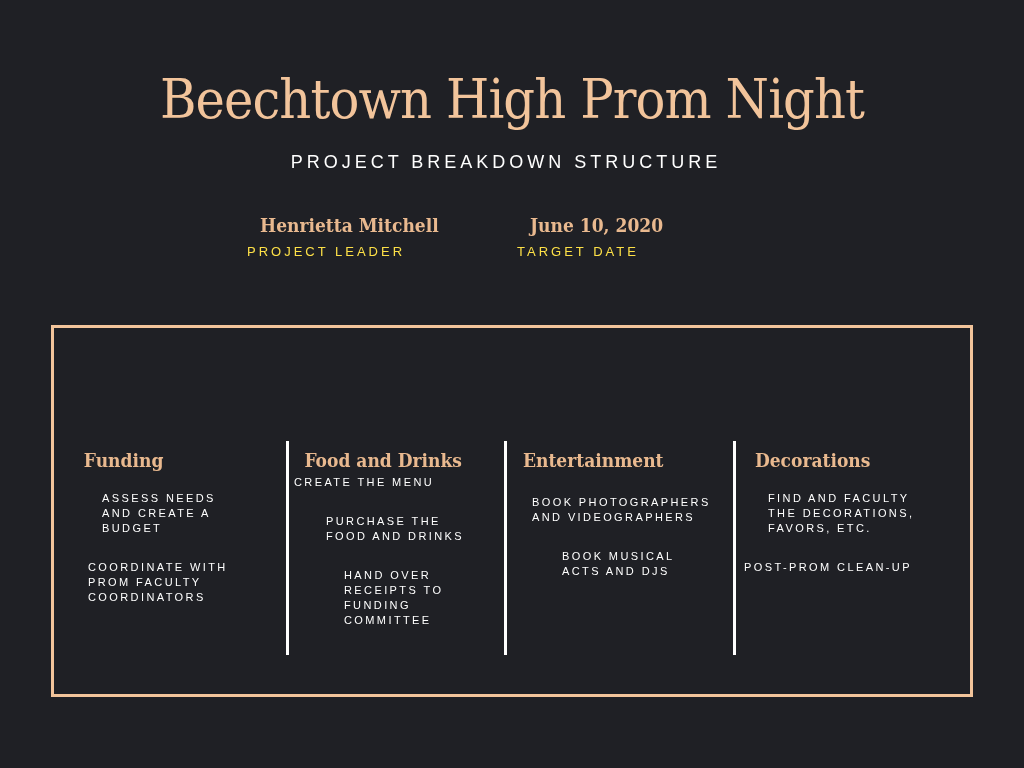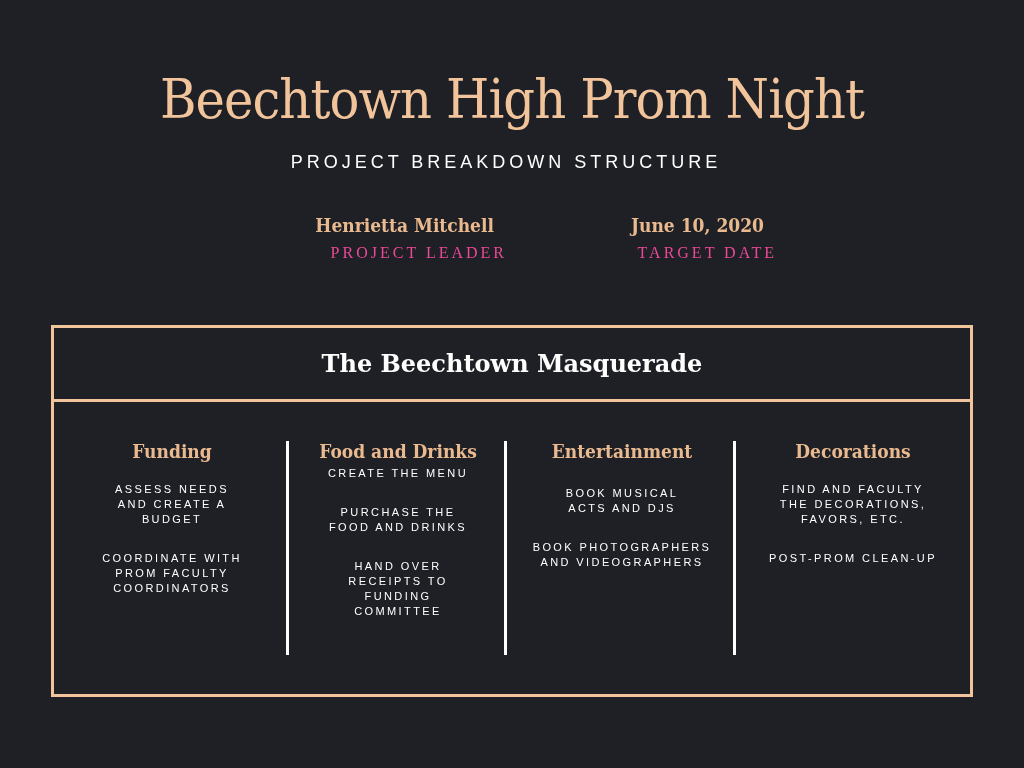--- a/index.html
+++ b/index.html
@@ -9,32 +9,32 @@
     }
     .title {
       position:absolute; left:0; width:1024px; top:68px; text-align:center;
       font-family:"DejaVu Serif", serif; font-size:54px; color:#f2c49b; letter-spacing:-1px;
       transform:scaleX(0.92); transform-origin:center;
     }
     .subtitle {
       position:absolute; left:0; width:1012px; top:152px; text-align:center;
       font-size:18px; letter-spacing:4px; font-weight:normal; color:#ffffff;
     }
-    .meta { position:absolute; top:214px; width:260px; text-align:right; }
+    .meta { position:absolute; top:214px; width:260px; text-align:left; }
     .meta .val { font-family:"DejaVu Serif", serif; font-size:19px; color:#e9b98f; font-weight:bold; transform:scaleX(0.9); }
-    .meta .lab { font-size:16px; letter-spacing:3px; margin-top:8px; color:#ec4899;font-family:Liberation Serif, serif; }
+    .meta .lab { font-size:13px; letter-spacing:3px; margin-top:8px; color:#fde047; }
     .box {
       position:absolute; left:51px; top:325px; width:916px; height:366px;
       border:3px solid #f2c49b;
     }
     .box-head {
       height:71px; border-bottom:3px solid #f2c49b; display:flex; align-items:center; justify-content:center;
       font-family:"DejaVu Serif", serif; font-size:24px; color:#ffffff; font-weight:bold;
     }
-    .col { position:absolute; top:112px; text-align:center; }
+    .col { position:absolute; top:121px; }
     .col h3 {
       margin:0; font-family:"DejaVu Serif", serif; font-size:19px; font-weight:bold; color:#e9b98f;
       white-space:nowrap; transform:scaleX(0.9);
     }
     .col .task {
       font-size:11px; letter-spacing:2.4px; line-height:15px; color:#ffffff; margin-top:24px;
     }
     .divider { position:absolute; top:113px; width:3px; height:214px; background:#ffffff; }
   </style>
 </head>
@@ -46,41 +46,40 @@
 <div class="meta" style="left:247px;">
   <div class="val">Henrietta Mitchell</div>
   <div class="lab">PROJECT LEADER</div>
 </div>
 <div class="meta" style="left:517px;">
   <div class="val">June 10, 2020</div>
   <div class="lab">TARGET DATE</div>
 </div>
 
 <div class="box">
-  <div class="box-head">The Beechtown Masquerade</div>
 
   <div class="col" style="left:20px; width:196px;">
     <h3>Funding</h3>
     <div class="task" style="margin-top:20px; padding:0 28px;">ASSESS NEEDS AND CREATE A BUDGET</div>
     <div class="task" style="padding:0 14px;">COORDINATE WITH PROM FACULTY COORDINATORS</div>
   </div>
   <div class="divider" style="left:232px;"></div>
 
   <div class="col" style="left:240px; width:208px;">
     <h3>Food and Drinks</h3>
     <div class="task" style="margin-top:4px;">CREATE THE MENU</div>
     <div class="task" style="padding:0 32px;">PURCHASE THE FOOD AND DRINKS</div>
     <div class="task" style="padding:0 50px;">HAND OVER RECEIPTS TO FUNDING COMMITTEE</div>
   </div>
   <div class="divider" style="left:450px;"></div>
 
   <div class="col" style="left:458px; width:220px;">
     <h3>Entertainment</h3>
+    <div class="task" style="padding:0 20px;">BOOK PHOTOGRAPHERS AND VIDEOGRAPHERS</div>
     <div class="task" style="padding:0 50px;">BOOK MUSICAL ACTS AND DJS</div>
-    <div class="task" style="padding:0 20px;">BOOK PHOTOGRAPHERS AND VIDEOGRAPHERS</div>
   </div>
   <div class="divider" style="left:679px;"></div>
 
   <div class="col" style="left:690px; width:218px;">
     <h3>Decorations</h3>
     <div class="task" style="margin-top:20px; padding:0 24px;">FIND AND FACULTY THE DECORATIONS, FAVORS, ETC.</div>
     <div class="task">POST-PROM CLEAN-UP</div>
   </div>
 </div>
 

